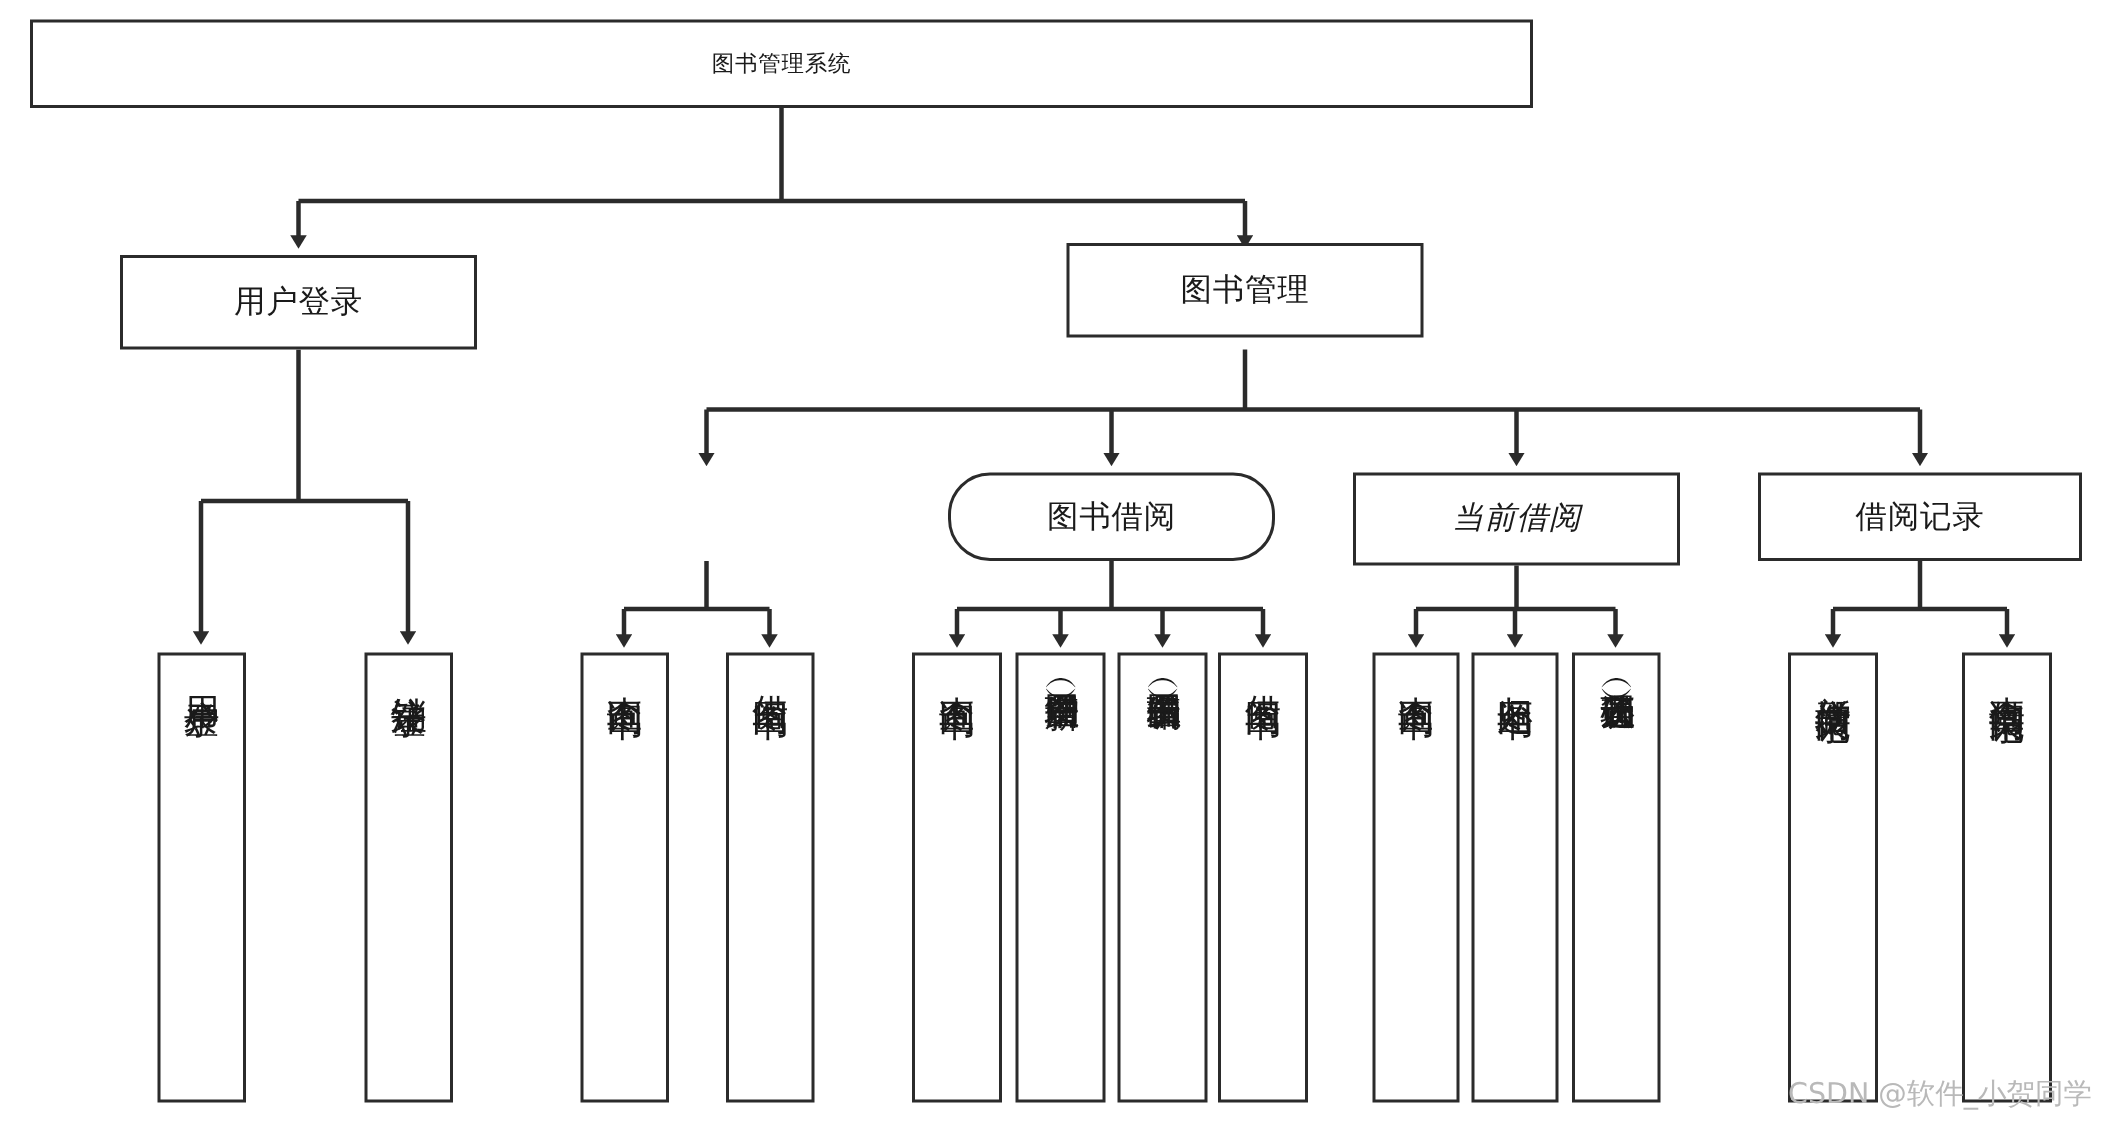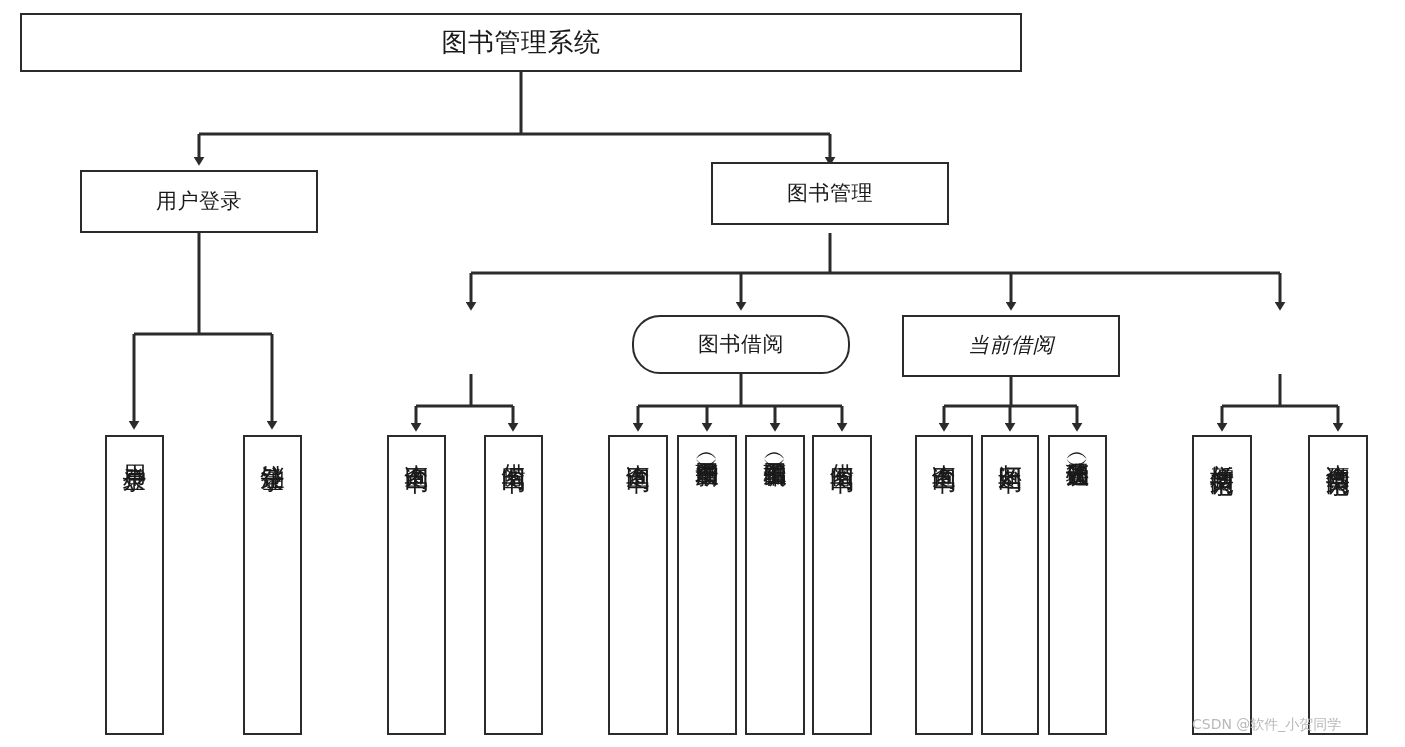--- a/index.html
+++ b/index.html
@@ -41,21 +41,21 @@
     text-align: center;
     letter-spacing: 0.5px;
     line-height: 1.12;
     white-space: pre;
   }
   
   .node.h .node-label {
     font-size: 21px;
   }
   .node.root .node-label {
-    font-size: 26px;
+    font-size: 15px;
   }
   
   .node.v {
     align-items: flex-start;
     justify-content: center;
     padding-top: 8px;
   }
   .node.v .node-label {
     writing-mode: vertical-rl;
     text-orientation: upright;
@@ -66,21 +66,21 @@
     text-align: left;
   }
   .node.v.tall .node-label {
     font-size: 23px;
     letter-spacing: 0px;
   }
   #watermark {
     position: absolute;
     left: 1192px;
     top: 716px;
-    font-size: 14px;
+    font-size: 19px;
     color: #b9b9b9;
     white-space: nowrap;
     font-family: "DejaVu Sans", "Liberation Sans", sans-serif;
   }
 </style>
 </head>
 <body>
 
 <div id="diagram-root">
 
@@ -144,20 +144,23 @@
   <div class="node h" style="left:711px; top:162px; width:238px; height:63px;">
     <span class="node-label">图书管理</span>
   </div>
 
   <div class="node h" style="left:632px; top:315px; width:218px; height:59px;border-radius:28px;">
     <span class="node-label">图书借阅</span>
   </div>
   <div class="node h" style="left:902px; top:315px; width:218px; height:62px;font-style:italic;">
     <span class="node-label">当前借阅</span>
   </div>
+  <div class="node h" style="left:1172px; top:315px; width:216px; height:59px;">
+    <span class="node-label">借阅记录</span>
+  </div>
 
   <div class="node v" style="left:105px; top:435px; width:59px; height:300px;">
     <span class="node-label">用户登录</span>
   </div>
   <div class="node v" style="left:243px; top:435px; width:59px; height:300px;">
     <span class="node-label">注销登录</span>
   </div>
 
   <div class="node v" style="left:387px; top:435px; width:59px; height:300px;">
     <span class="node-label">查询图书</span>

